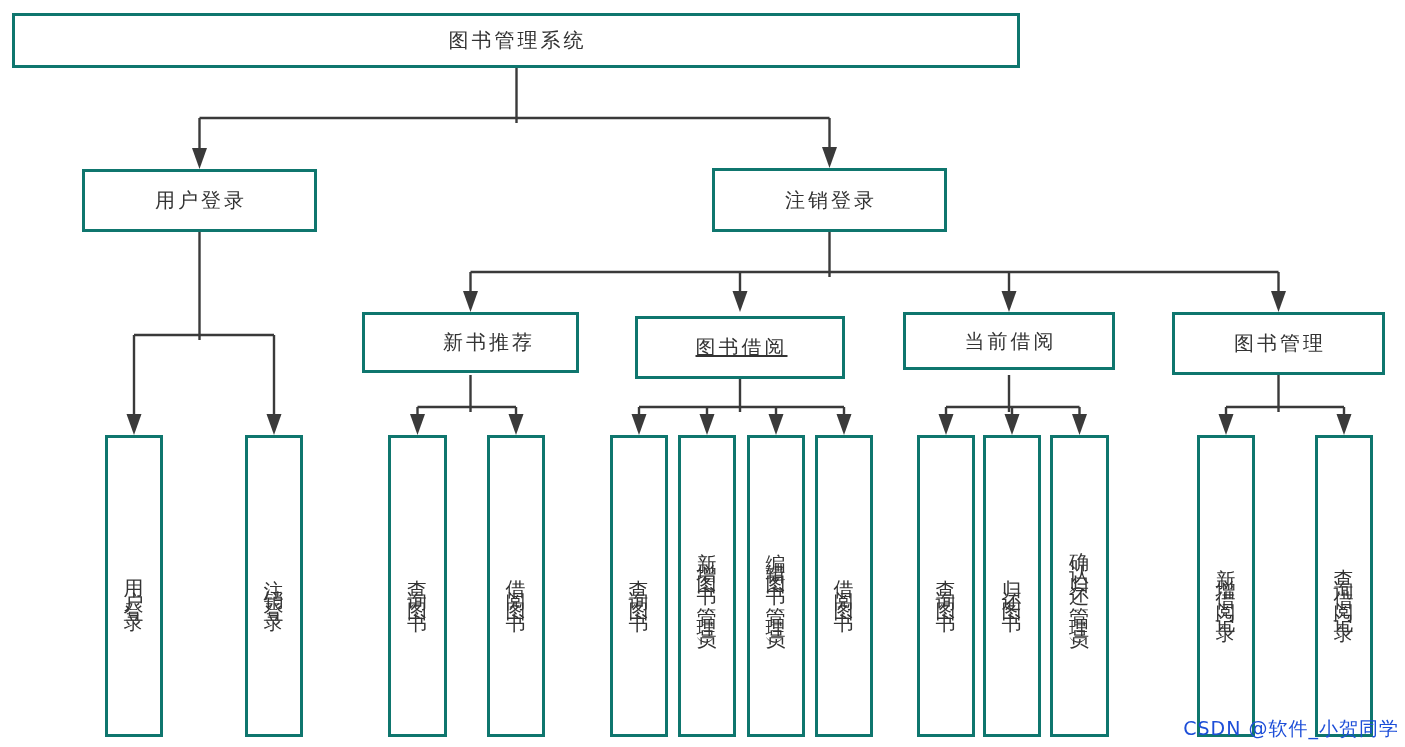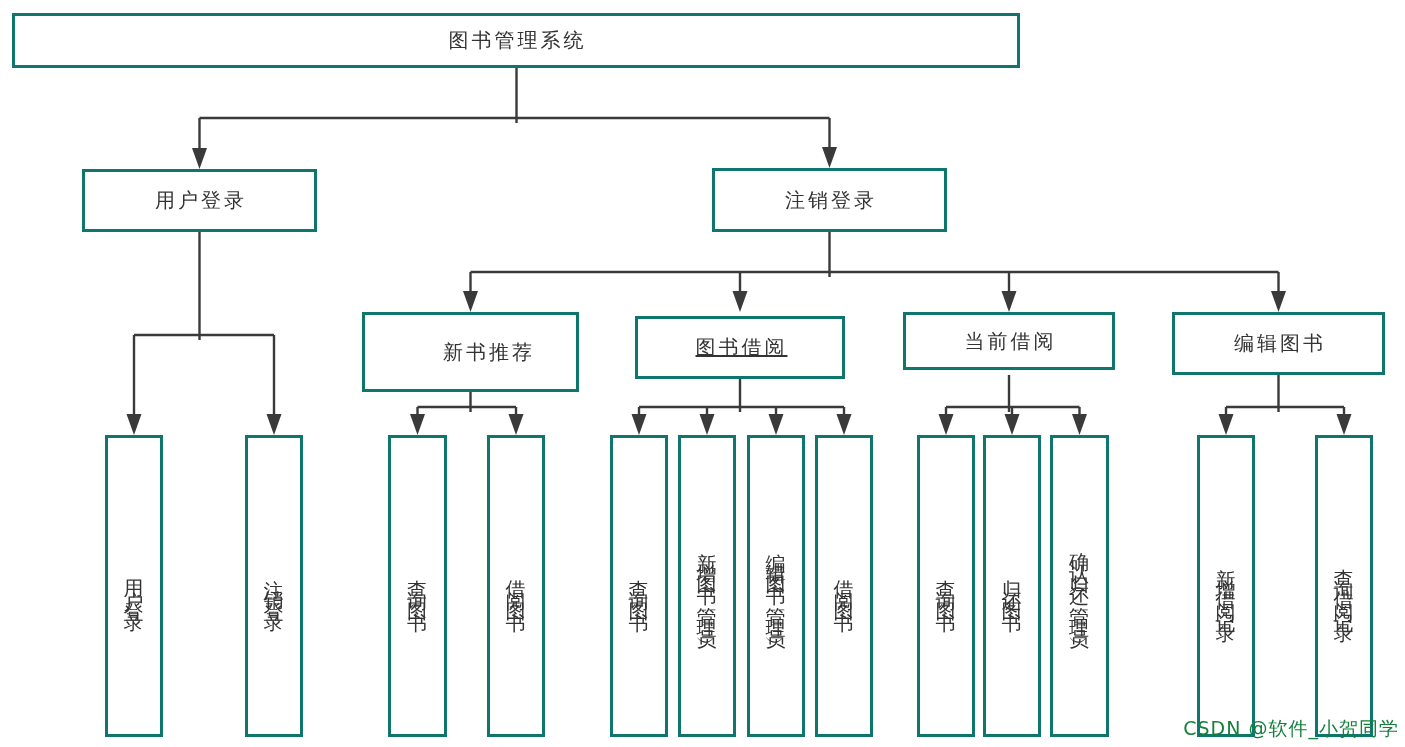--- a/index.html
+++ b/index.html
@@ -15,41 +15,41 @@
   }
   .box.h .lbl{font-size:20px;letter-spacing:3px;text-indent:3px;white-space:nowrap;}
   .box.v .lbl{
     writing-mode:vertical-rl;text-orientation:mixed;
     font-size:20px;letter-spacing:11px;line-height:1;
   }
   
   .n-root{left:12px;top:13px;width:1008px;height:55px;}
   .n-l2a{left:82px;top:169px;width:235px;height:63px;}
   .n-l2b{left:712px;top:168px;width:235px;height:64px;}
-  .n-l3a{left:362px;top:312px;width:217px;height:80px;padding-left:34px;}
+  .n-l3a{left:362px;top:312px;width:217px;height:61px;padding-left:34px;}
   .n-l3b{left:635px;top:316px;width:210px;height:63px;text-decoration:underline;}
   .n-l3c{left:903px;top:312px;width:212px;height:58px;}
   .n-l3d{left:1172px;top:312px;width:213px;height:63px;}
   .leaf{top:435px;height:302px;}
   .n-g1a{left:105px;width:58px;}
   .n-g1b{left:245px;width:58px;}
   .n-g2a{left:388px;width:59px;}
   .n-g2b{left:487px;width:58px;}
   .n-g3a{left:610px;width:58px;}
   .n-g3b{left:678px;width:58px;}
   .n-g3c{left:747px;width:58px;}
   .n-g3d{left:815px;width:58px;}
   .n-g4a{left:917px;width:58px;}
   .n-g4b{left:983px;width:58px;}
   .n-g4c{left:1050px;width:59px;}
   .n-g5a{left:1197px;width:58px;}
   .n-g5b{left:1315px;width:58px;}
   .watermark{
     position:absolute;right:6px;bottom:5px;
-    font-size:19px;letter-spacing:1px;color:#15803d;white-space:nowrap;
+    font-size:19px;letter-spacing:1px;color:#1d4ed8;white-space:nowrap;
   }
 </style>
 </head>
 <body>
 
 <div class="stage">
 
   <svg class="connectors" viewBox="0 0 1405 747" xmlns="http://www.w3.org/2000/svg">
     <g stroke="#3a3a3a" stroke-width="2.4" fill="none">
 
@@ -130,21 +130,21 @@
   <div class="box h n-l3a">
     <span class="lbl">新书推荐</span>
   </div>
   <div class="box h n-l3b">
     <span class="lbl">图书借阅</span>
   </div>
   <div class="box h n-l3c">
     <span class="lbl">当前借阅</span>
   </div>
   <div class="box h n-l3d">
-    <span class="lbl">编辑图书</span>
+    <span class="lbl">图书管理</span>
   </div>
 
   <div class="box v leaf n-g1a">
     <span class="lbl">用户登录</span>
   </div>
   <div class="box v leaf n-g1b">
     <span class="lbl">注销登录</span>
   </div>
 
   <div class="box v leaf n-g2a">

